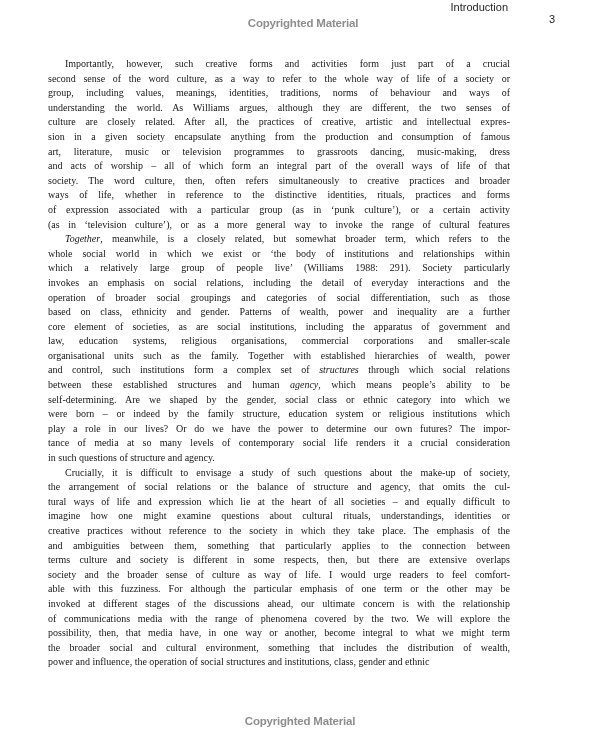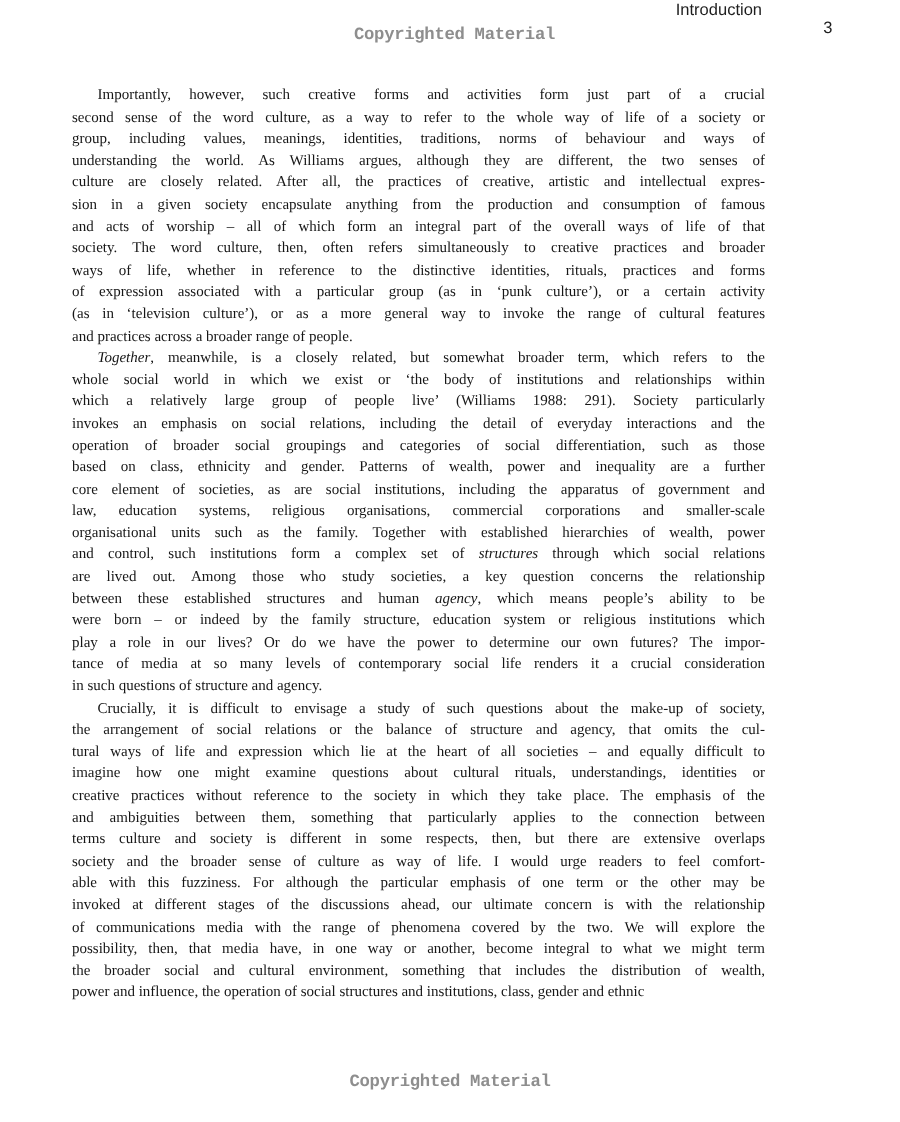--- a/index.html
+++ b/index.html
@@ -10,21 +10,21 @@
   .page {
     position: relative;
     width: 600px;
     height: 748px;
     background: #ffffff;
     overflow: hidden;
     font-family: "Liberation Serif", serif;
   }
   
   .watermark {
-    font-family: Liberation Mono, monospace;
+    font-family: Liberation Sans, sans-serif;
     font-weight: bold;
     font-size: 11.5px;
     color: #8e8e8e;
     letter-spacing: -0.2px;
     white-space: nowrap;
   }
   .wm-top {
     position: absolute;
     top: 13px;
     left: 0;
@@ -94,40 +94,40 @@
   <span class="page-number">3</span>
 
   <div class="body-text" id="body-text">
       <div class="para">
         <div class="line first">Importantly, however, such creative forms and activities form just part of a crucial</div>
         <div class="line">second sense of the word culture, as a way to refer to the whole way of life of a society or</div>
         <div class="line">group, including values, meanings, identities, traditions, norms of behaviour and ways of</div>
         <div class="line">understanding the world. As Williams argues, although they are different, the two senses of</div>
         <div class="line">culture are closely related. After all, the practices of creative, artistic and intellectual expres-</div>
         <div class="line">sion in a given society encapsulate anything from the production and consumption of famous</div>
+        <div class="line">art, literature, music or television programmes to grassroots dancing, music-making, dress</div>
         <div class="line">and acts of worship – all of which form an integral part of the overall ways of life of that</div>
         <div class="line">society. The word culture, then, often refers simultaneously to creative practices and broader</div>
         <div class="line">ways of life, whether in reference to the distinctive identities, rituals, practices and forms</div>
         <div class="line">of expression associated with a particular group (as in ‘punk culture’), or a certain activity</div>
         <div class="line">(as in ‘television culture’), or as a more general way to invoke the range of cultural features</div>
-        <div class="line last">and practices across a broader range of people.</div>
       </div>
       <div class="para">
         <div class="line first"><i>Together</i>, meanwhile, is a closely related, but somewhat broader term, which refers to the</div>
         <div class="line">whole social world in which we exist or ‘the body of institutions and relationships within</div>
         <div class="line">which a relatively large group of people live’ (Williams 1988: 291). Society particularly</div>
         <div class="line">invokes an emphasis on social relations, including the detail of everyday interactions and the</div>
         <div class="line">operation of broader social groupings and categories of social differentiation, such as those</div>
         <div class="line">based on class, ethnicity and gender. Patterns of wealth, power and inequality are a further</div>
         <div class="line">core element of societies, as are social institutions, including the apparatus of government and</div>
         <div class="line">law, education systems, religious organisations, commercial corporations and smaller-scale</div>
         <div class="line">organisational units such as the family. Together with established hierarchies of wealth, power</div>
         <div class="line">and control, such institutions form a complex set of <i>structures</i> through which social relations</div>
-        <div class="line">are lived out. Among those who study societies, a key question concerns the relationship</div>
         <div class="line">between these established structures and human <i>agency</i>, which means people’s ability to be</div>
+        <div class="line">self-determining. Are we shaped by the gender, social class or ethnic category into which we</div>
         <div class="line">were born – or indeed by the family structure, education system or religious institutions which</div>
         <div class="line">play a role in our lives? Or do we have the power to determine our own futures? The impor-</div>
         <div class="line">tance of media at so many levels of contemporary social life renders it a crucial consideration</div>
         <div class="line last">in such questions of structure and agency.</div>
       </div>
       <div class="para">
         <div class="line first">Crucially, it is difficult to envisage a study of such questions about the make-up of society,</div>
         <div class="line">the arrangement of social relations or the balance of structure and agency, that omits the cul-</div>
         <div class="line">tural ways of life and expression which lie at the heart of all societies – and equally difficult to</div>
         <div class="line">imagine how one might examine questions about cultural rituals, understandings, identities or</div>

